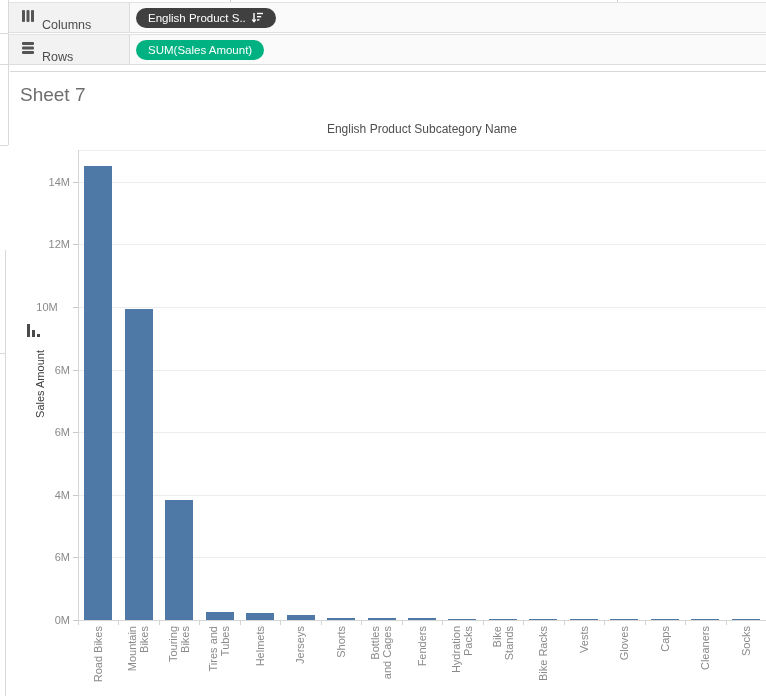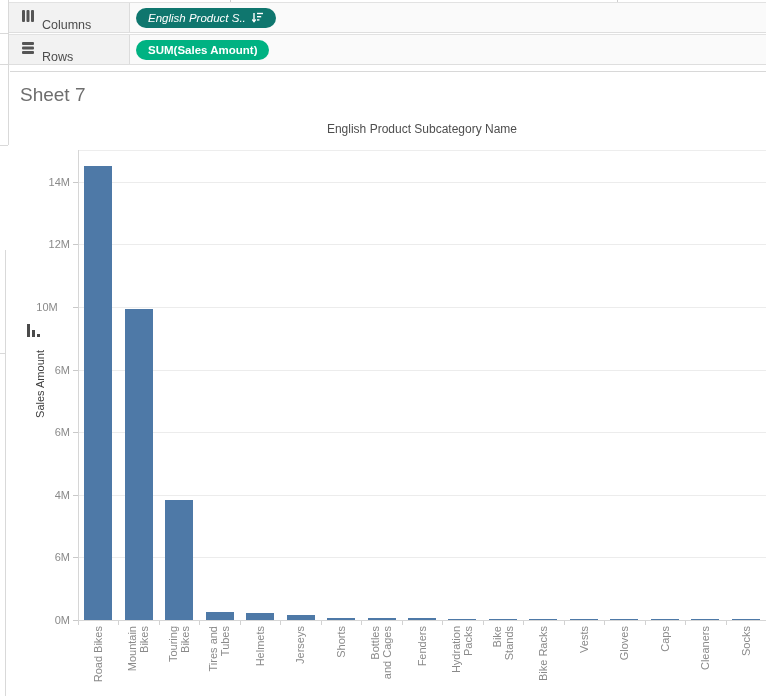--- a/index.html
+++ b/index.html
@@ -77,21 +77,21 @@
     <div class="shelf-label-cell">
       <span class="shelf-icon">
         <svg width="14" height="14" viewBox="0 0 14 14">
           <rect x="1" y="1" width="3" height="12" rx="1" fill="#555"></rect>
           <rect x="5.5" y="1" width="3" height="12" rx="1" fill="#555"></rect>
           <rect x="10" y="1" width="3" height="12" rx="1" fill="#555"></rect>
         </svg>
       </span>
       <span class="txt">Columns</span>
     </div>
-    <div class="pill" id="columns-pill" style="background: #0f766e; font-style: italic;">
+    <div class="pill" id="columns-pill" style="background: #404040;">
       <span>English Product S..</span>
       <span class="sort-glyph">
         <svg width="12" height="11" viewBox="0 0 12 11">
           <g stroke="#ffffff" stroke-width="1.4" fill="none">
             <line x1="2" y1="1" x2="2" y2="9.5"></line>
             <path d="M0.3,7.5 L2,9.6 L3.7,7.5"></path>
             <line x1="5" y1="1.5" x2="11" y2="1.5"></line>
             <line x1="5" y1="4.7" x2="9.2" y2="4.7"></line>
             <line x1="5" y1="7.9" x2="7.4" y2="7.9"></line>
           </g>
@@ -104,21 +104,21 @@
     <div class="shelf-label-cell">
       <span class="shelf-icon">
         <svg width="14" height="14" viewBox="0 0 14 14">
           <rect x="1" y="1" width="12" height="3" rx="1" fill="#555"></rect>
           <rect x="1" y="5.5" width="12" height="3" rx="1" fill="#555"></rect>
           <rect x="1" y="10" width="12" height="3" rx="1" fill="#555"></rect>
         </svg>
       </span>
       <span class="txt">Rows</span>
     </div>
-    <div class="pill" id="rows-pill" style="background: rgb(0, 178, 130); font-weight: bold;">
+    <div class="pill" id="rows-pill" style="background: rgb(0, 178, 130);">
       <span>SUM(Sales Amount)</span>
     </div>
   </div>
 
   <div id="sheet-card"></div>
   <div id="sheet-title">Sheet 7</div>
   <div id="chart-title">English Product Subcategory Name</div>
 
   <div id="plot-top-border"></div>
   <div id="y-axis-line"></div>

